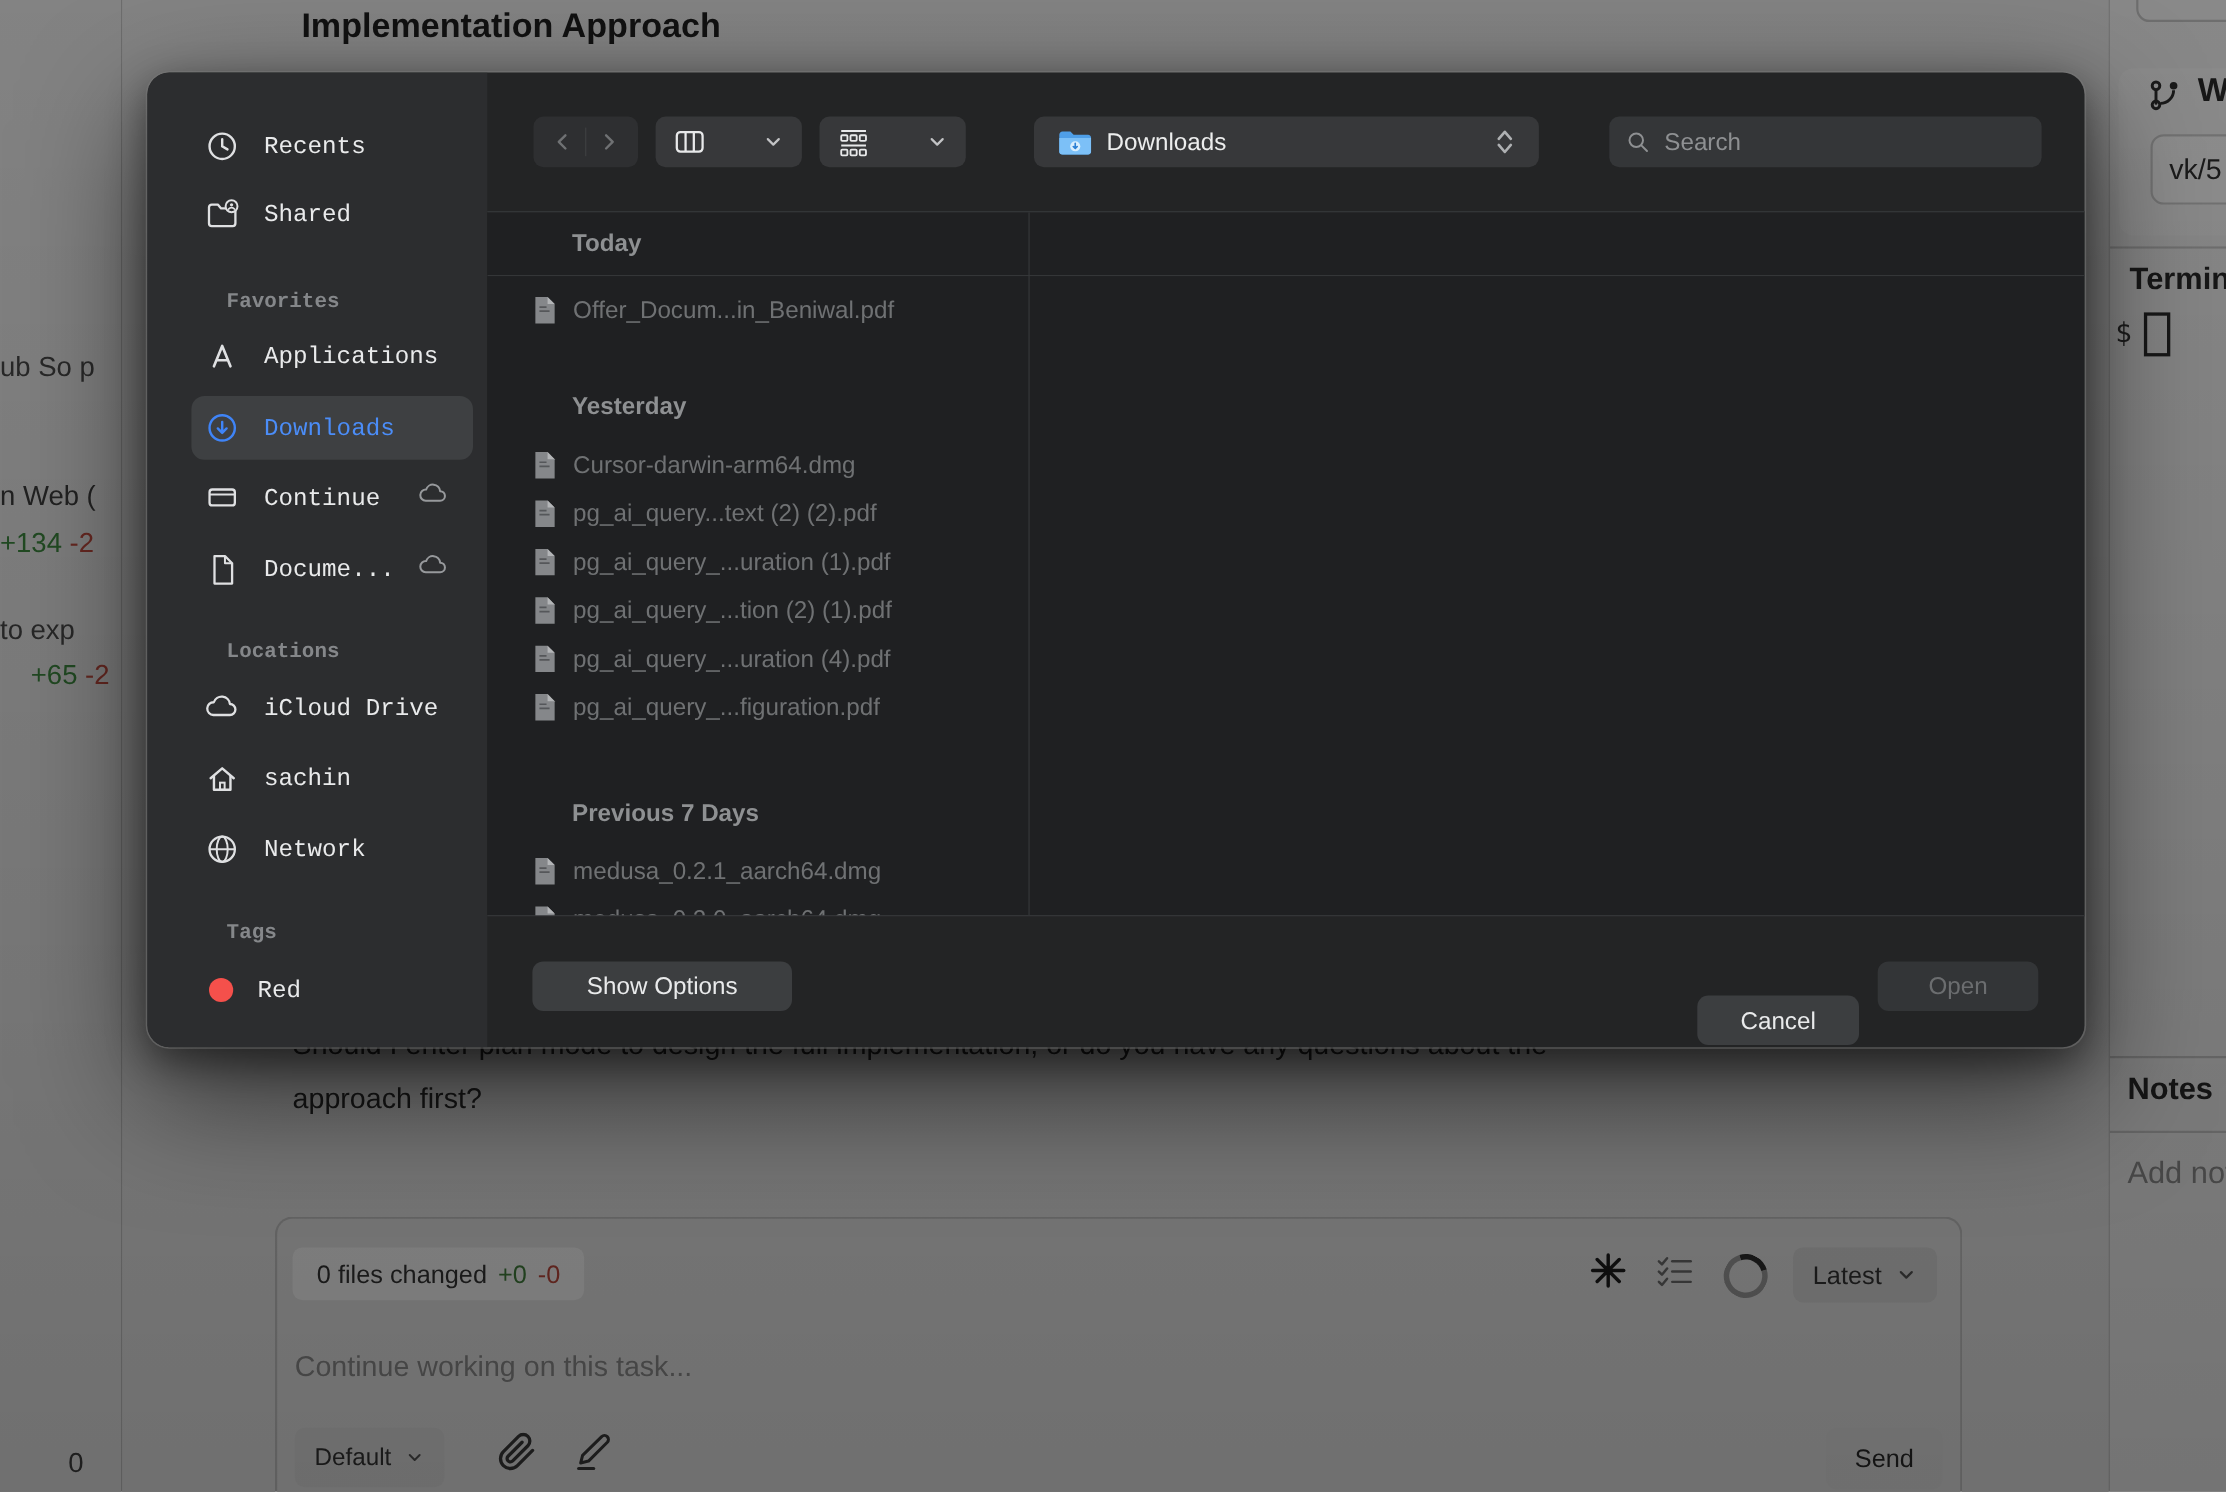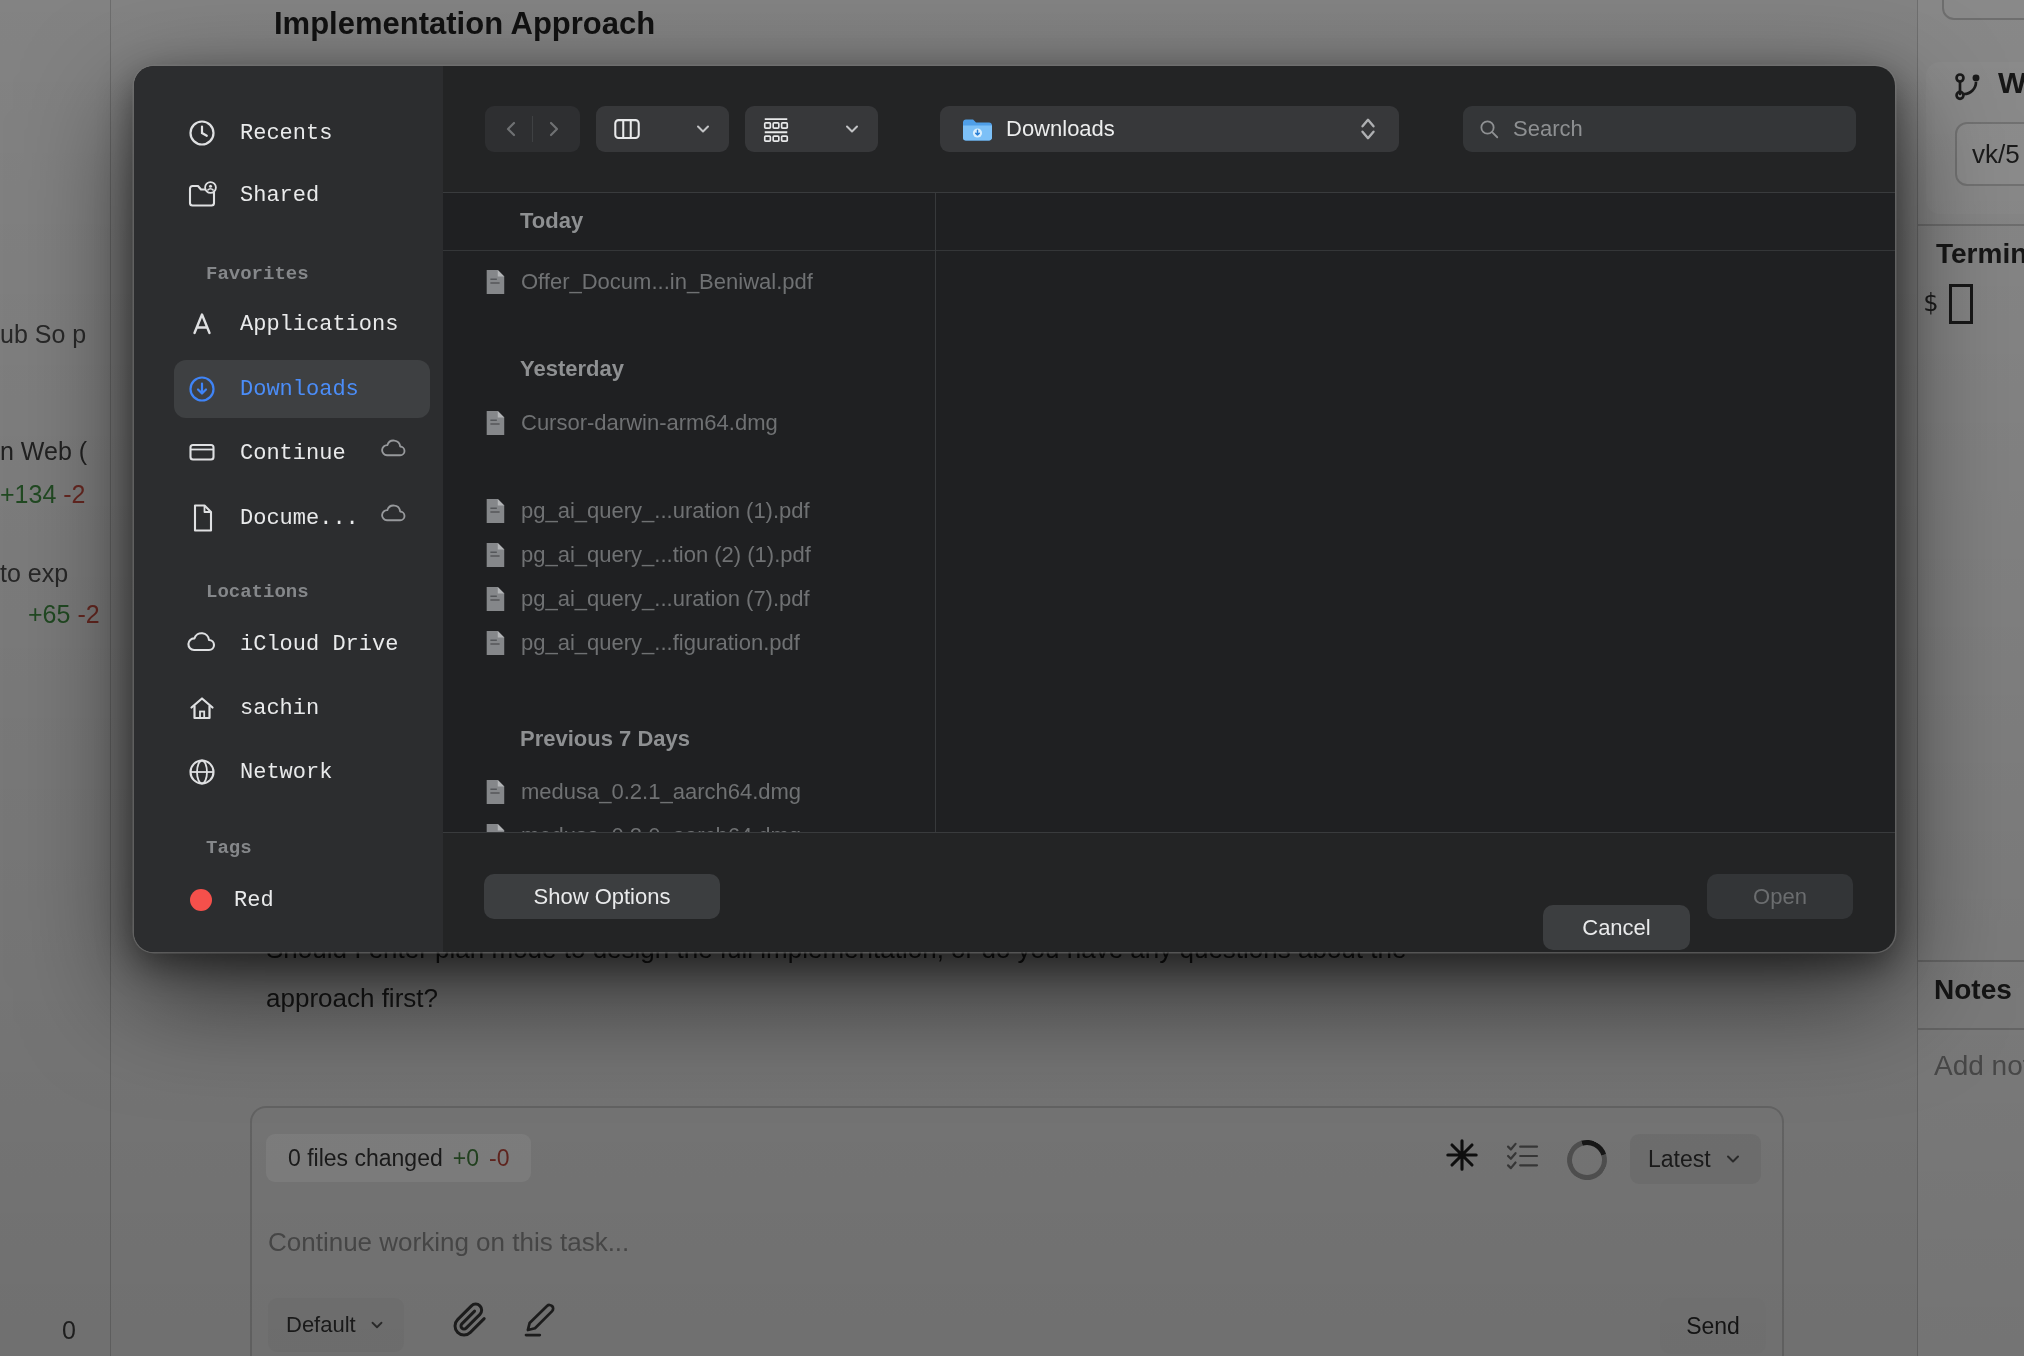--- a/index.html
+++ b/index.html
@@ -406,37 +406,43 @@
         <span class="fname">Offer_Docum...in_Beniwal.pdf</span>
       </div>
 
       <span class="ghdr" style="top:163px">Yesterday</span>
       <div class="frow" style="top:208px">
         <svg class="ficon" width="24" height="28">
             <use href="#sym-file"></use>
           </svg>
         <span class="fname">Cursor-darwin-arm64.dmg</span>
       </div>
+      <div class="frow" style="top:252px">
+        <svg class="ficon" width="24" height="28">
+            <use href="#sym-file"></use>
+          </svg>
+        <span class="fname">pg_ai_query...text (2) (2).pdf</span>
+      </div>
       <div class="frow" style="top:296px">
         <svg class="ficon" width="24" height="28">
             <use href="#sym-file"></use>
           </svg>
         <span class="fname">pg_ai_query_...uration (1).pdf</span>
       </div>
       <div class="frow" style="top:340px">
         <svg class="ficon" width="24" height="28">
             <use href="#sym-file"></use>
           </svg>
         <span class="fname">pg_ai_query_...tion (2) (1).pdf</span>
       </div>
       <div class="frow" style="top:384px">
         <svg class="ficon" width="24" height="28">
             <use href="#sym-file"></use>
           </svg>
-        <span class="fname">pg_ai_query_...uration (7).pdf</span>
+        <span class="fname">pg_ai_query_...uration (4).pdf</span>
       </div>
       <div class="frow" style="top:428px">
         <svg class="ficon" width="24" height="28">
             <use href="#sym-file"></use>
           </svg>
         <span class="fname">pg_ai_query_...figuration.pdf</span>
       </div>
 
       <span class="ghdr" style="top:533px">Previous 7 Days</span>
       <div class="frow" style="top:577px">

